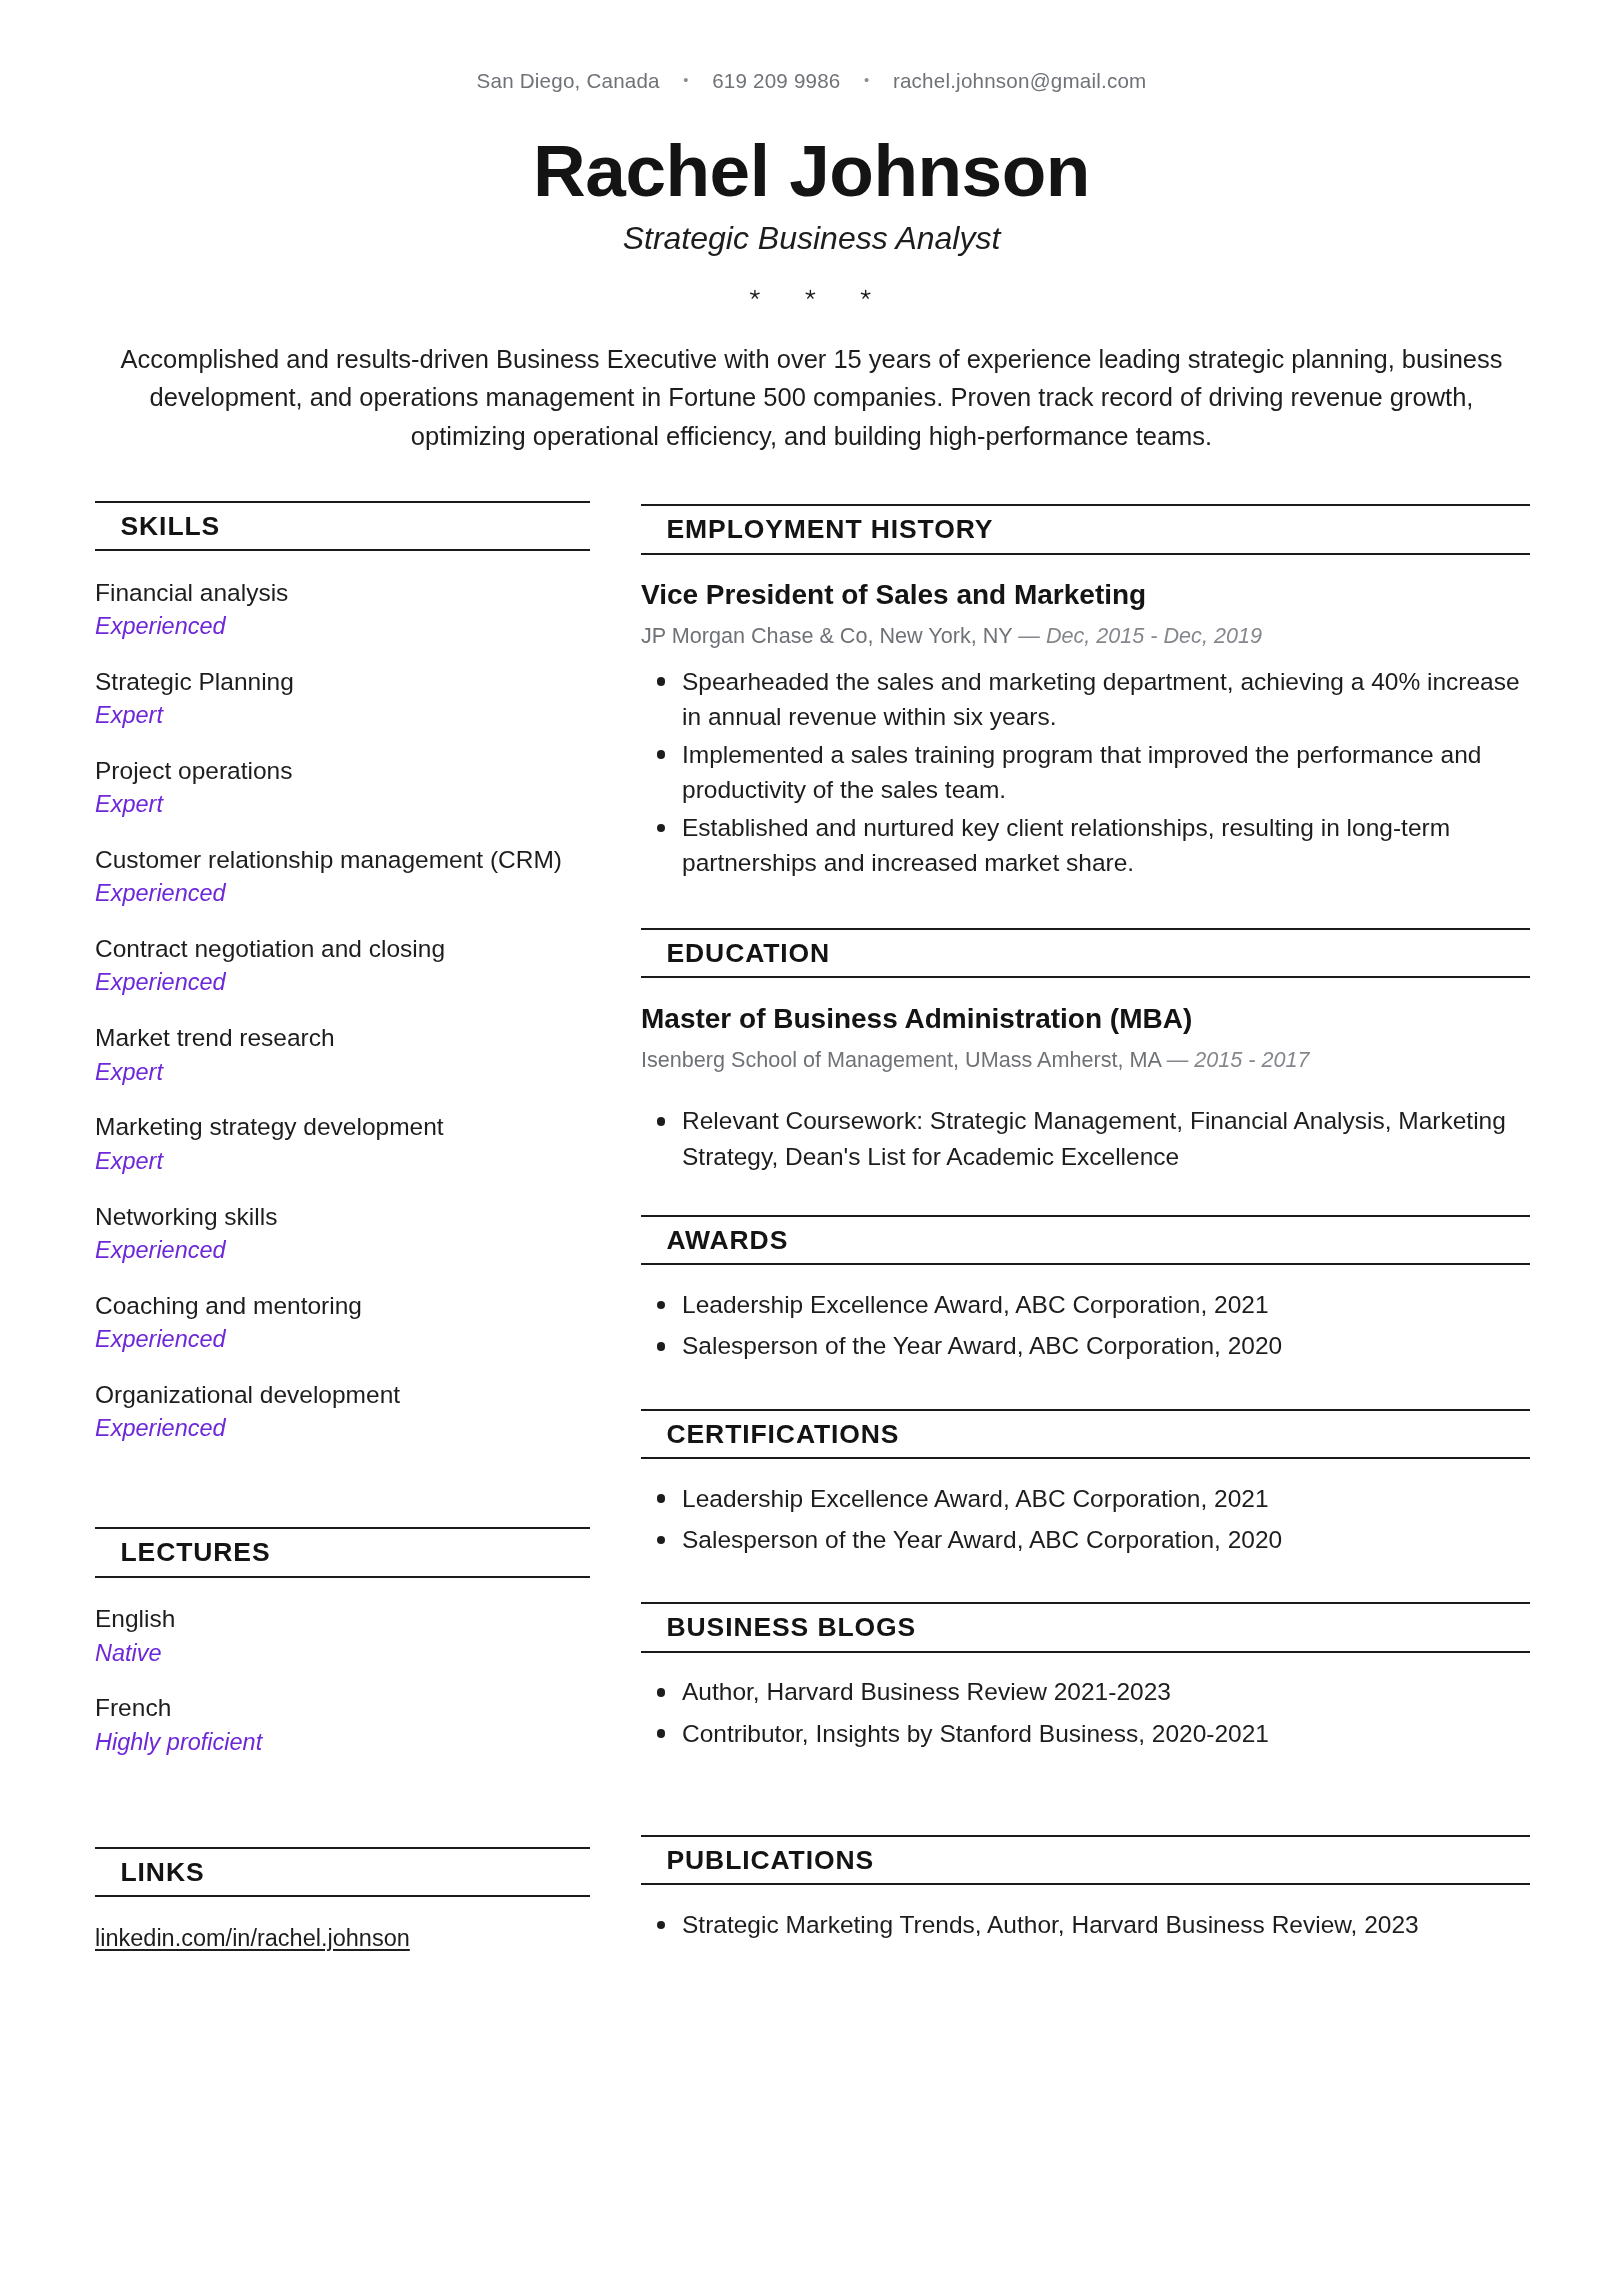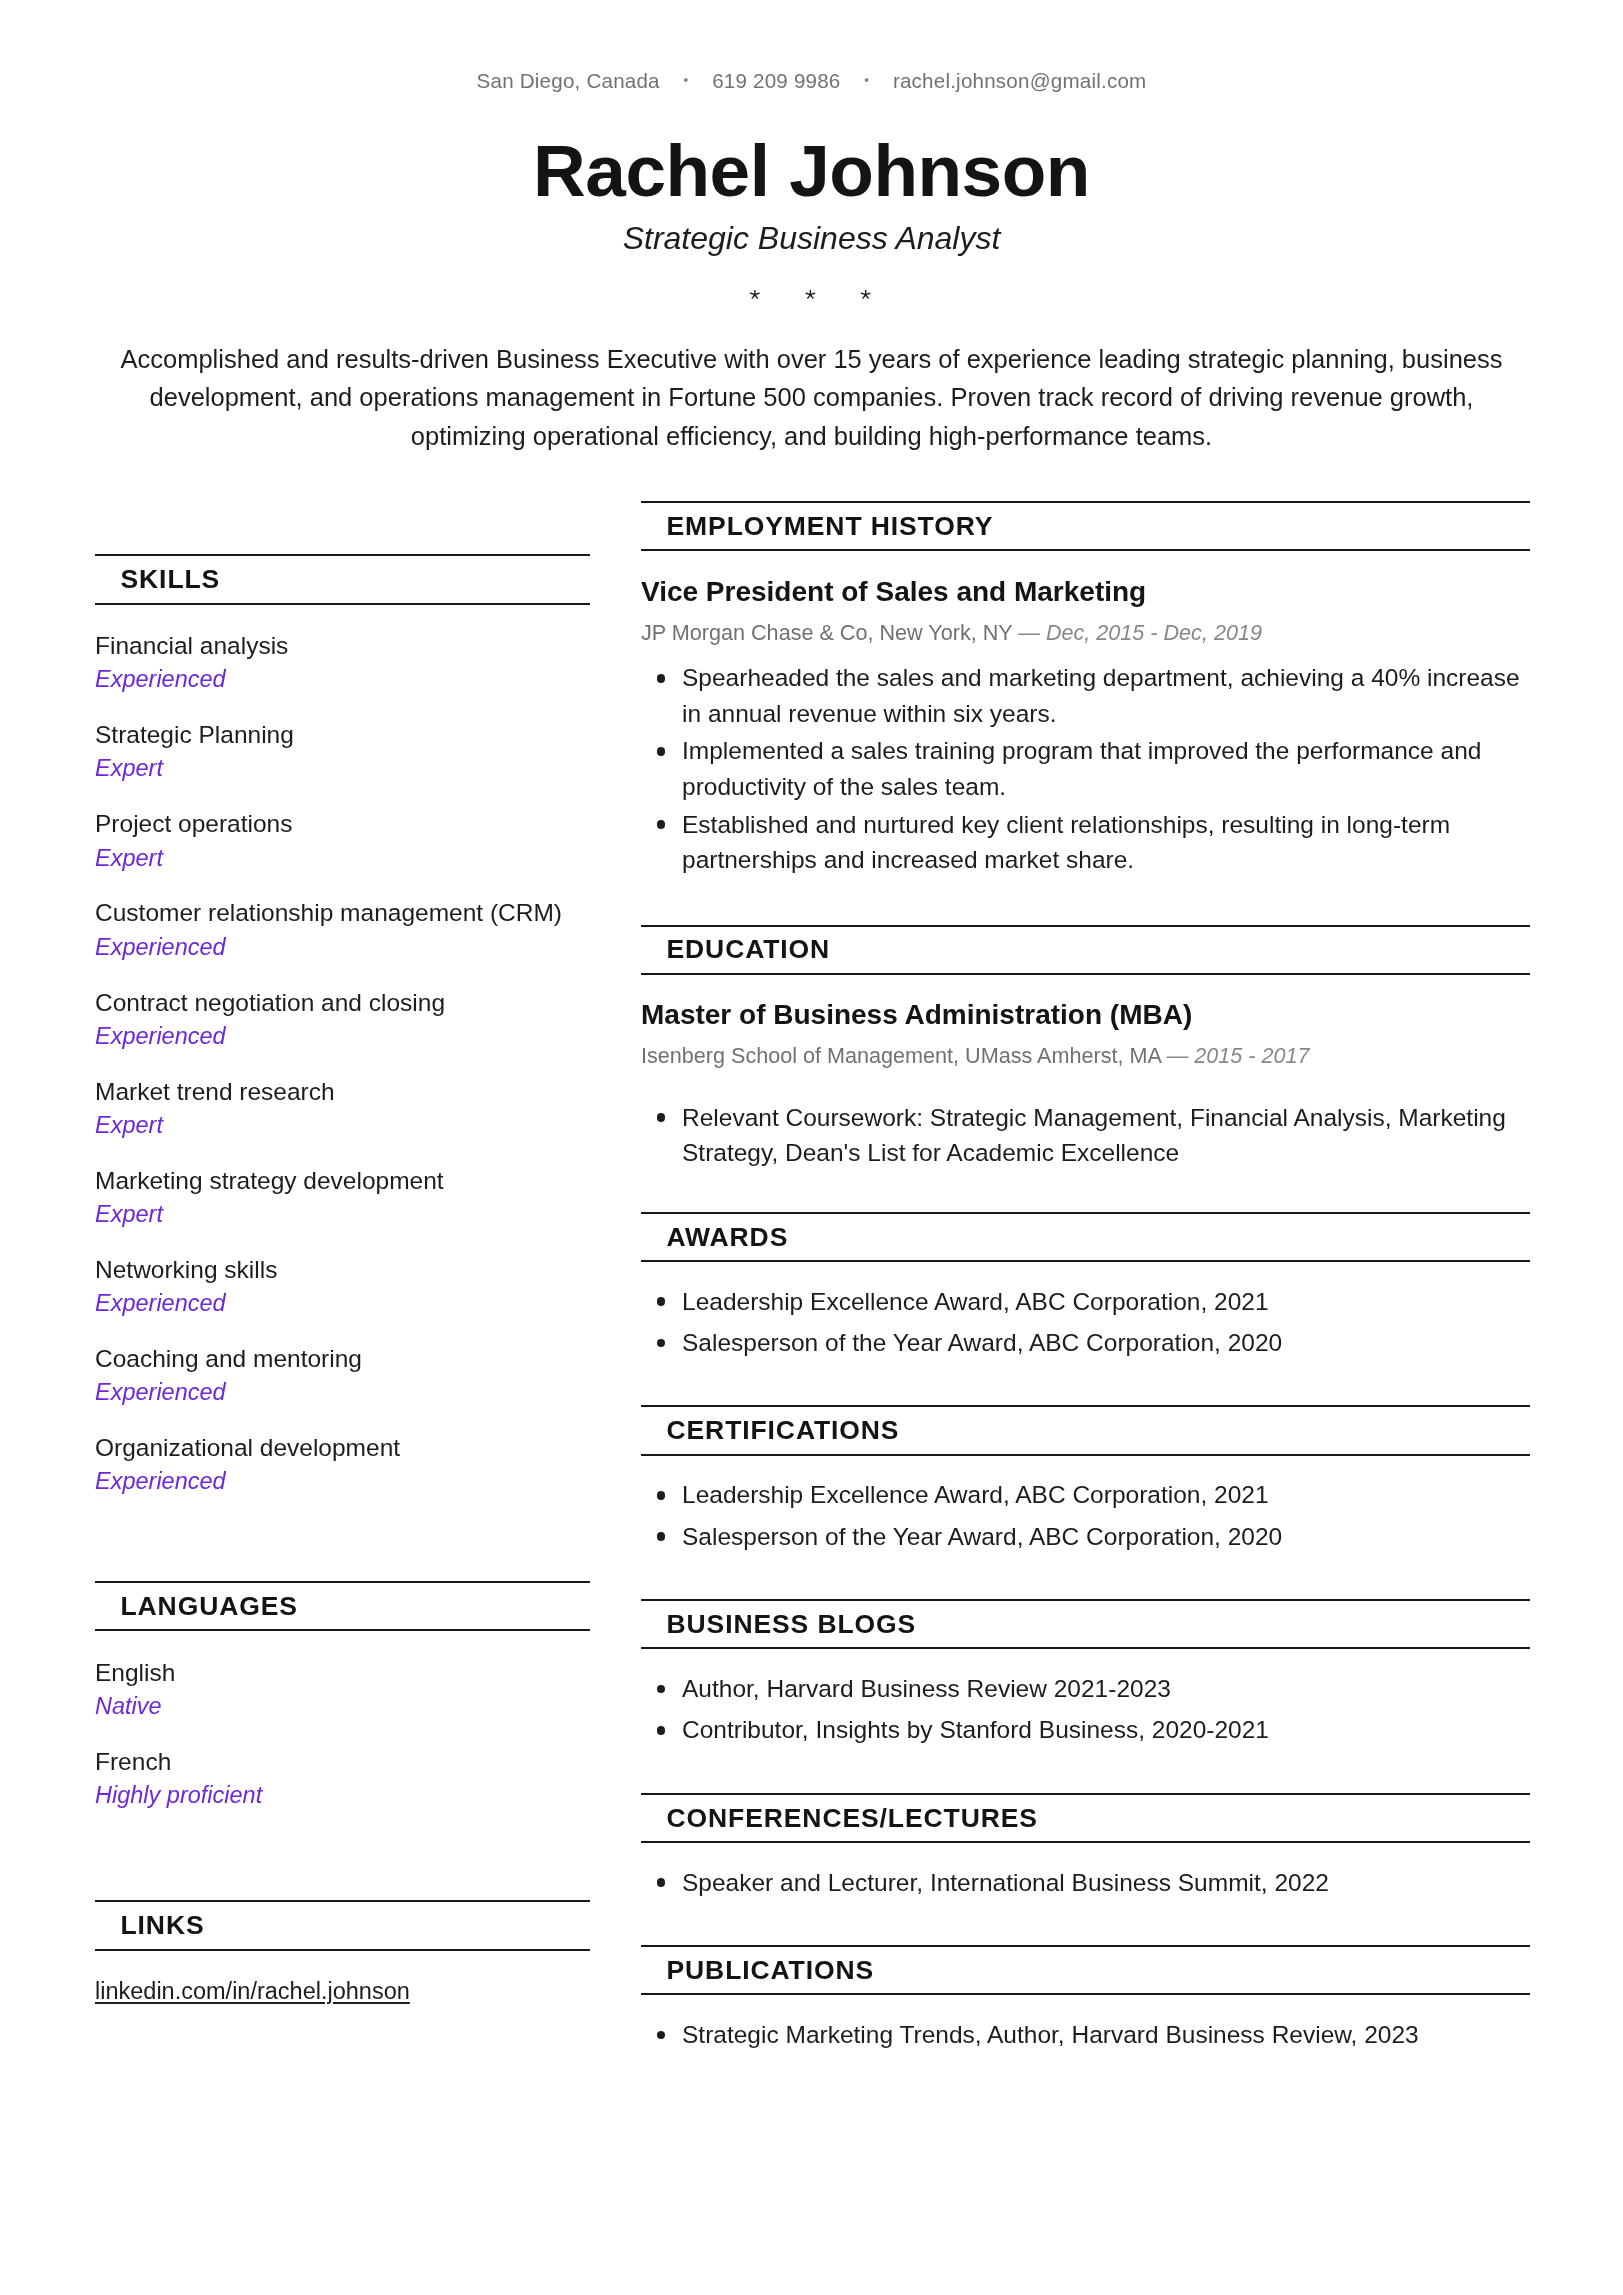--- a/index.html
+++ b/index.html
@@ -253,21 +253,21 @@
             <div class="entry-name">Organizational development</div>
             <div class="entry-level">Experienced</div>
           </div>
         </div>
       </div>
 
       <div class="sec-spacer-lang"></div>
 
       <div class="sec">
         <div class="sec-head">
-          <div class="sec-title">LANGUAGES</div>
+          <div class="sec-title">LECTURES</div>
         </div>
         <div class="lang-body">
           <div class="entry">
             <div class="entry-name">English</div>
             <div class="entry-level">Native</div>
           </div>
           <div class="entry">
             <div class="entry-name">French</div>
             <div class="entry-level">Highly proficient</div>
           </div>
@@ -361,28 +361,20 @@
           <div class="sec-title">BUSINESS BLOGS</div>
         </div>
         <ul class="bullets tight" style="margin-top:21.6px">
           <li>Author, Harvard Business Review 2021-2023</li>
           <li>Contributor, Insights by Stanford Business, 2020-2021</li>
         </ul>
       </div>
 
       <div class="block-gap-md"></div>
 
-      <div class="sec">
-        <div class="sec-head">
-          <div class="sec-title">CONFERENCES/LECTURES</div>
-        </div>
-        <ul class="bullets tight" style="margin-top:21.6px">
-          <li>Speaker and Lecturer, International Business Summit, 2022</li>
-        </ul>
-      </div>
 
       <div class="block-gap-md"></div>
 
       <div class="sec">
         <div class="sec-head">
           <div class="sec-title">PUBLICATIONS</div>
         </div>
         <ul class="bullets tight" style="margin-top:21.6px">
           <li>Strategic Marketing Trends, Author, Harvard Business Review, 2023</li>
         </ul>

